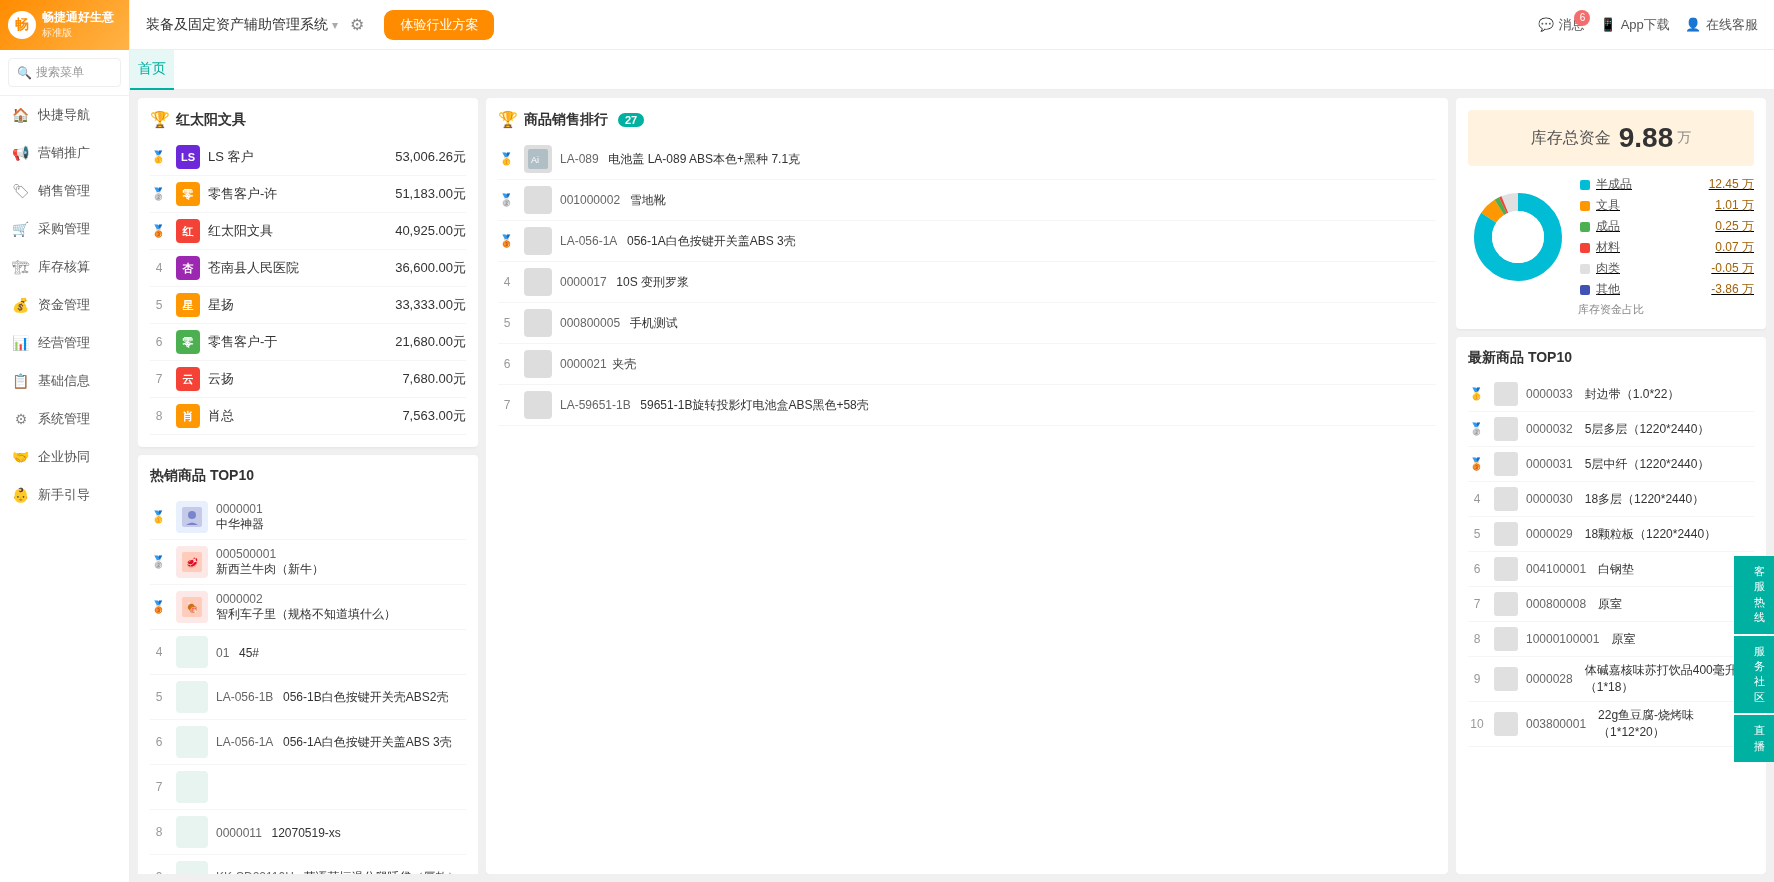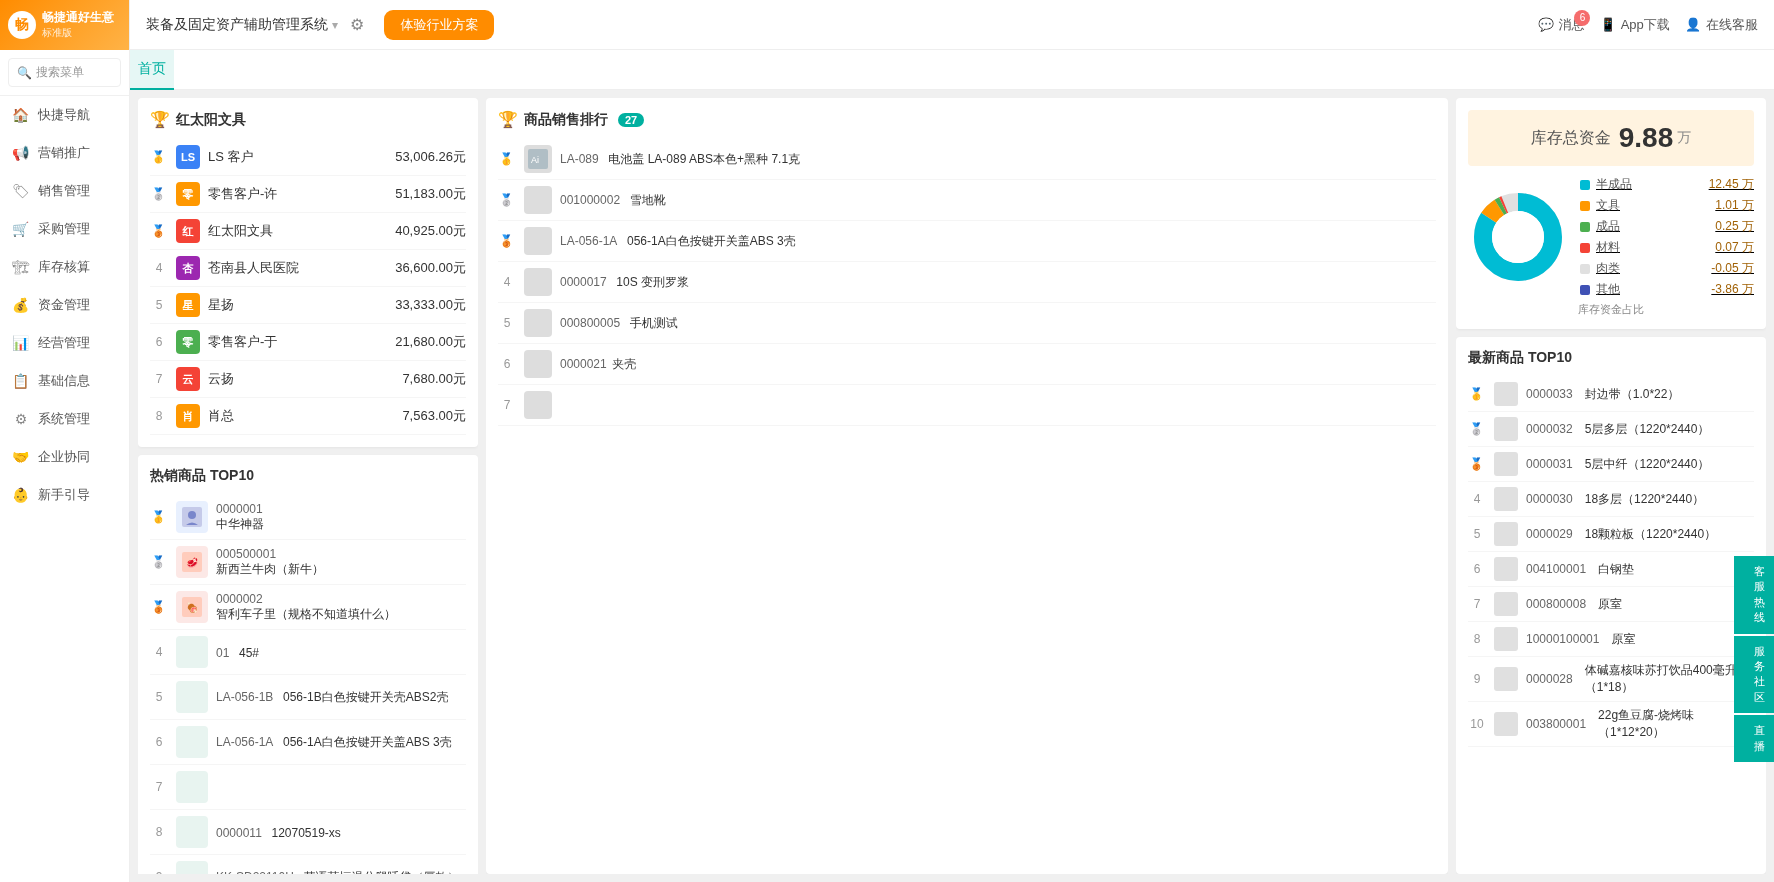--- a/index.html
+++ b/index.html
@@ -514,21 +514,21 @@
     <div class="content-left">
       <div class="card">
         <div class="card-title">
           <span class="medal-icon">🏆</span>
           <span>红太阳文具</span>
         </div>
         <div class="rank-table">
 
           <div class="rank-row">
             <span class="rank-num top1">🥇</span>
-            <div class="rank-avatar" style="background:#3b82f6">LS</div>
+            <div class="rank-avatar" style="background:#6d28d9">LS</div>
             <span class="rank-name">LS 客户</span>
             <span class="rank-amount">53,006.26元</span>
           </div>
 
           <div class="rank-row">
             <span class="rank-num top2">🥈</span>
             <div class="rank-avatar" style="background:#FF9800">零</div>
             <span class="rank-name">零售客户-许</span>
             <span class="rank-amount">51,183.00元</span>
           </div>
@@ -729,20 +729,24 @@
           <span class="rank-num">6</span>
           <div class="product-thumb" style="background:#ddd; width:28px; height:28px;"></div>
           <div style="flex:1">
             <span class="product-code">0000021</span>
             <span class="product-name" style="margin-left:2px">夹壳</span>
           </div>
         </div>
         <div class="rank-row">
           <span class="rank-num">7</span>
           <div class="product-thumb" style="background:#ddd; width:28px; height:28px;"></div>
+          <div style="flex:1">
+            <span class="product-code">LA-59651-1B</span>
+            <span class="product-name" style="margin-left:6px">59651-1B旋转投影灯电池盒ABS黑色+58壳</span>
+          </div>
         </div>
       </div>
     </div>
 
     <div class="content-right">
 
       <div class="card">
         <div class="inventory-header">
           <span class="inventory-title">库存总资金</span>
           <span class="inventory-value">9.88</span>

